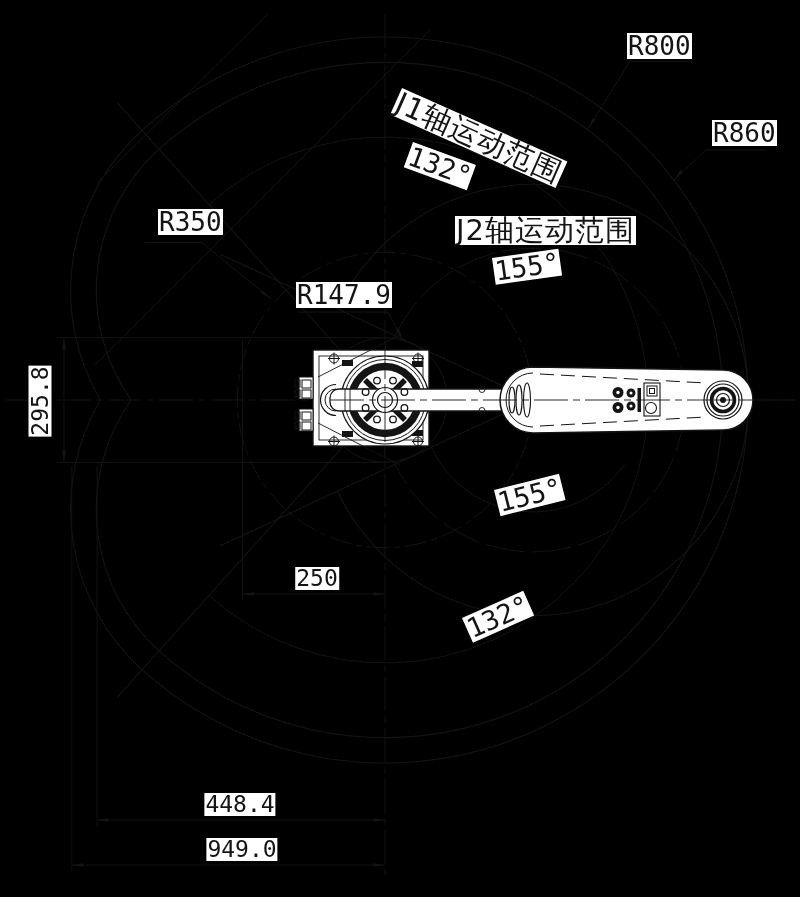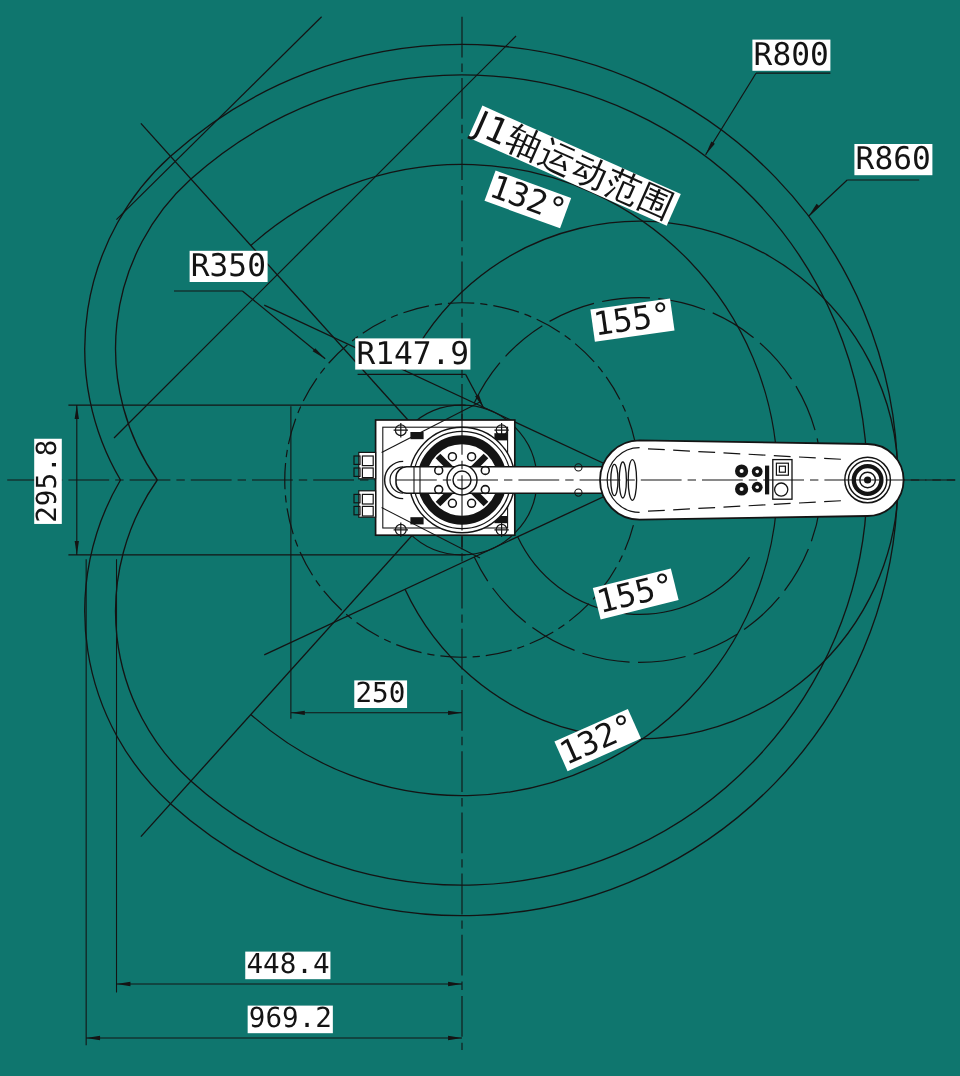--- a/index.html
+++ b/index.html
@@ -1,16 +1,16 @@
 <!DOCTYPE html>
 <html><head>
 <meta charset="utf-8">
 <style>
   html,body{margin:0;padding:0;background:#fff;}
-  #canvas{position:relative;width:800px;height:897px;background:#0f766e;overflow:hidden;
+  #canvas{position:relative;width:800px;height:897px;background:#000000;overflow:hidden;
           font-family:"DejaVu Sans",sans-serif;}
   svg{position:absolute;left:0;top:0;}
   .lbl{position:absolute;color:#141414;white-space:nowrap;line-height:1;
        font-family:"DejaVu Sans Mono","Liberation Mono",monospace;
        background:#fff;padding:0 1px;}
   .cjk{font-family:"DejaVu Sans","Liberation Sans",sans-serif;letter-spacing:1px;}
   .f26{font-size:26px;}
   .f23{font-size:23px;}
   .f29{font-size:29px;font-weight:500;}
   .f27{font-size:27px;}
@@ -226,23 +226,24 @@
 </svg>
 
 <div class="lbl f26" style="left:627px;top:33px">R800</div>
 <div class="lbl f26" style="left:712px;top:120px">R860</div>
 <div class="lbl f26" style="left:158px;top:209px">R350</div>
 <div class="lbl f26" style="left:296px;top:282px">R147.9</div>
 
 <div class="lbl cjk f29 rot" style="left:402px;top:88px;transform:rotate(24deg)">J1轴运动范围</div>
 <div class="lbl f27 rot" style="left:413px;top:142px;transform:rotate(20deg)">132°</div>
 
+<div class="lbl cjk f29" style="left:455px;top:216px">J2轴运动范围</div>
 <div class="lbl f27 rot" style="left:492px;top:258px;transform:rotate(-8deg)">155°</div>
 
 <div class="lbl f27 rot" style="left:494px;top:490px;transform:rotate(-14deg)">155°</div>
 <div class="lbl f27 rot" style="left:462px;top:618px;transform:rotate(-24deg)">132°</div>
 
 <div class="lbl f23" style="left:40px;top:401px;transform:translate(-50%,-50%) rotate(-90deg)">295.8</div>
 <div class="lbl f23" style="left:317px;top:590px;transform:translate(-50%,-100%)">250</div>
 <div class="lbl f23" style="left:240px;top:816px;transform:translate(-50%,-100%)">448.4</div>
-<div class="lbl f23" style="left:242px;top:861px;transform:translate(-50%,-100%)">969.2</div>
+<div class="lbl f23" style="left:242px;top:861px;transform:translate(-50%,-100%)">949.0</div>
 
 </div>
 
 </body></html>

